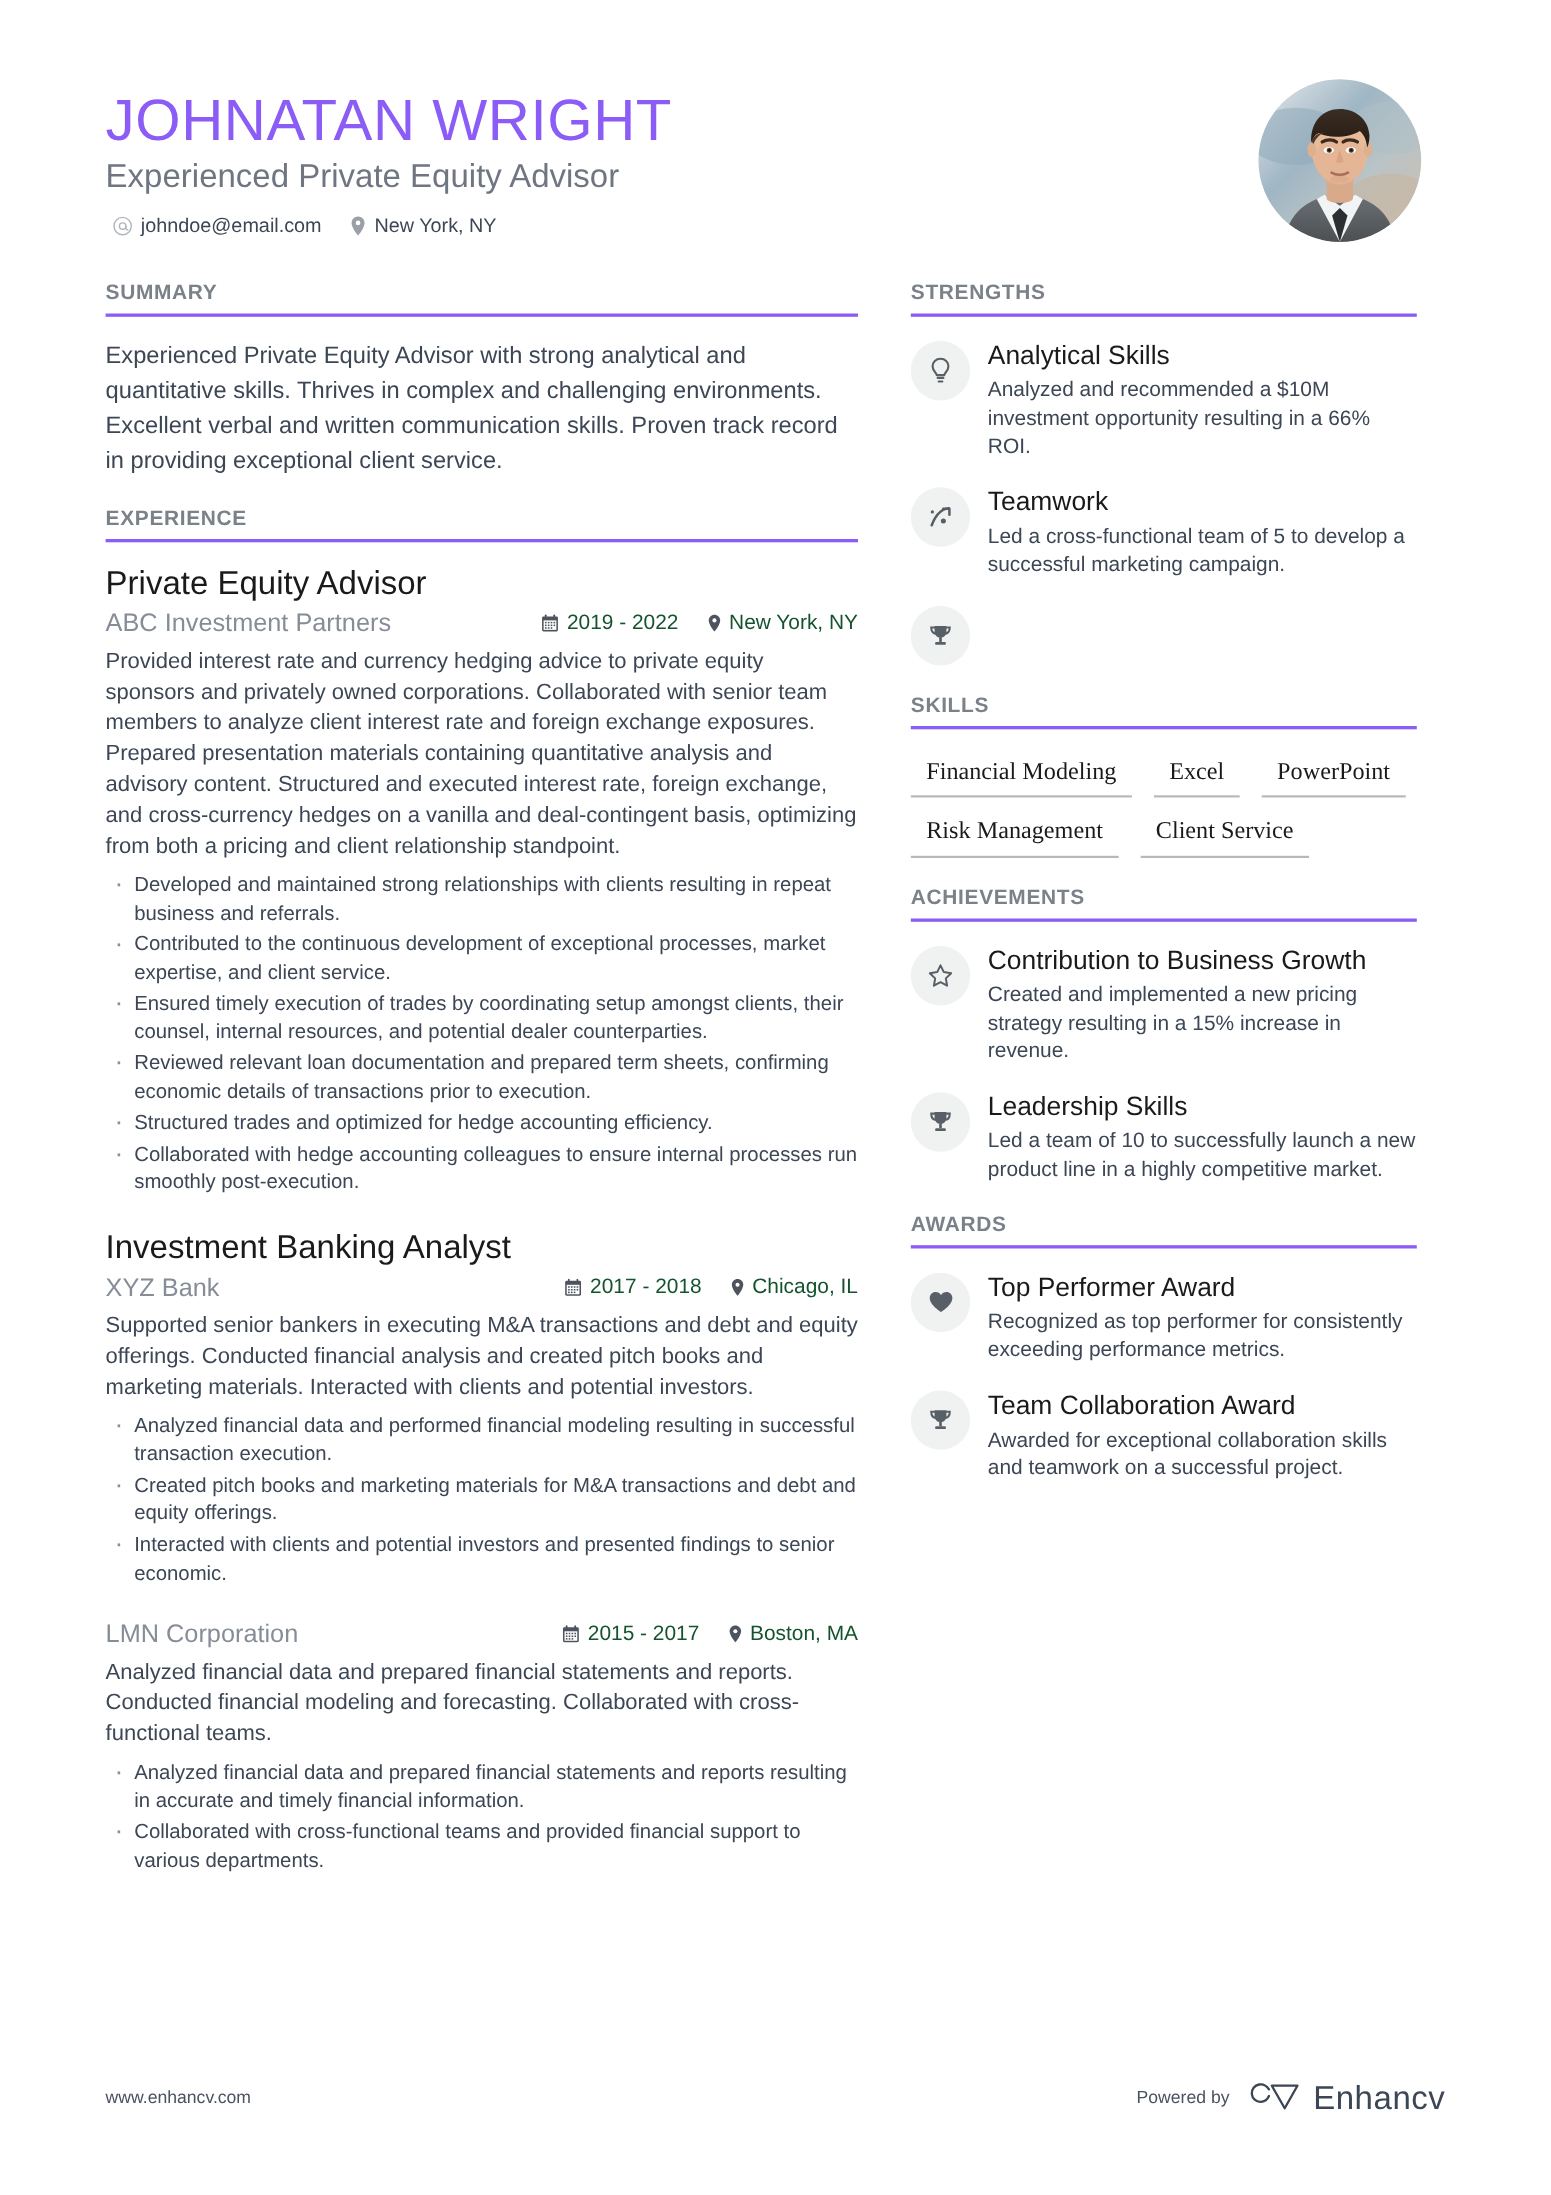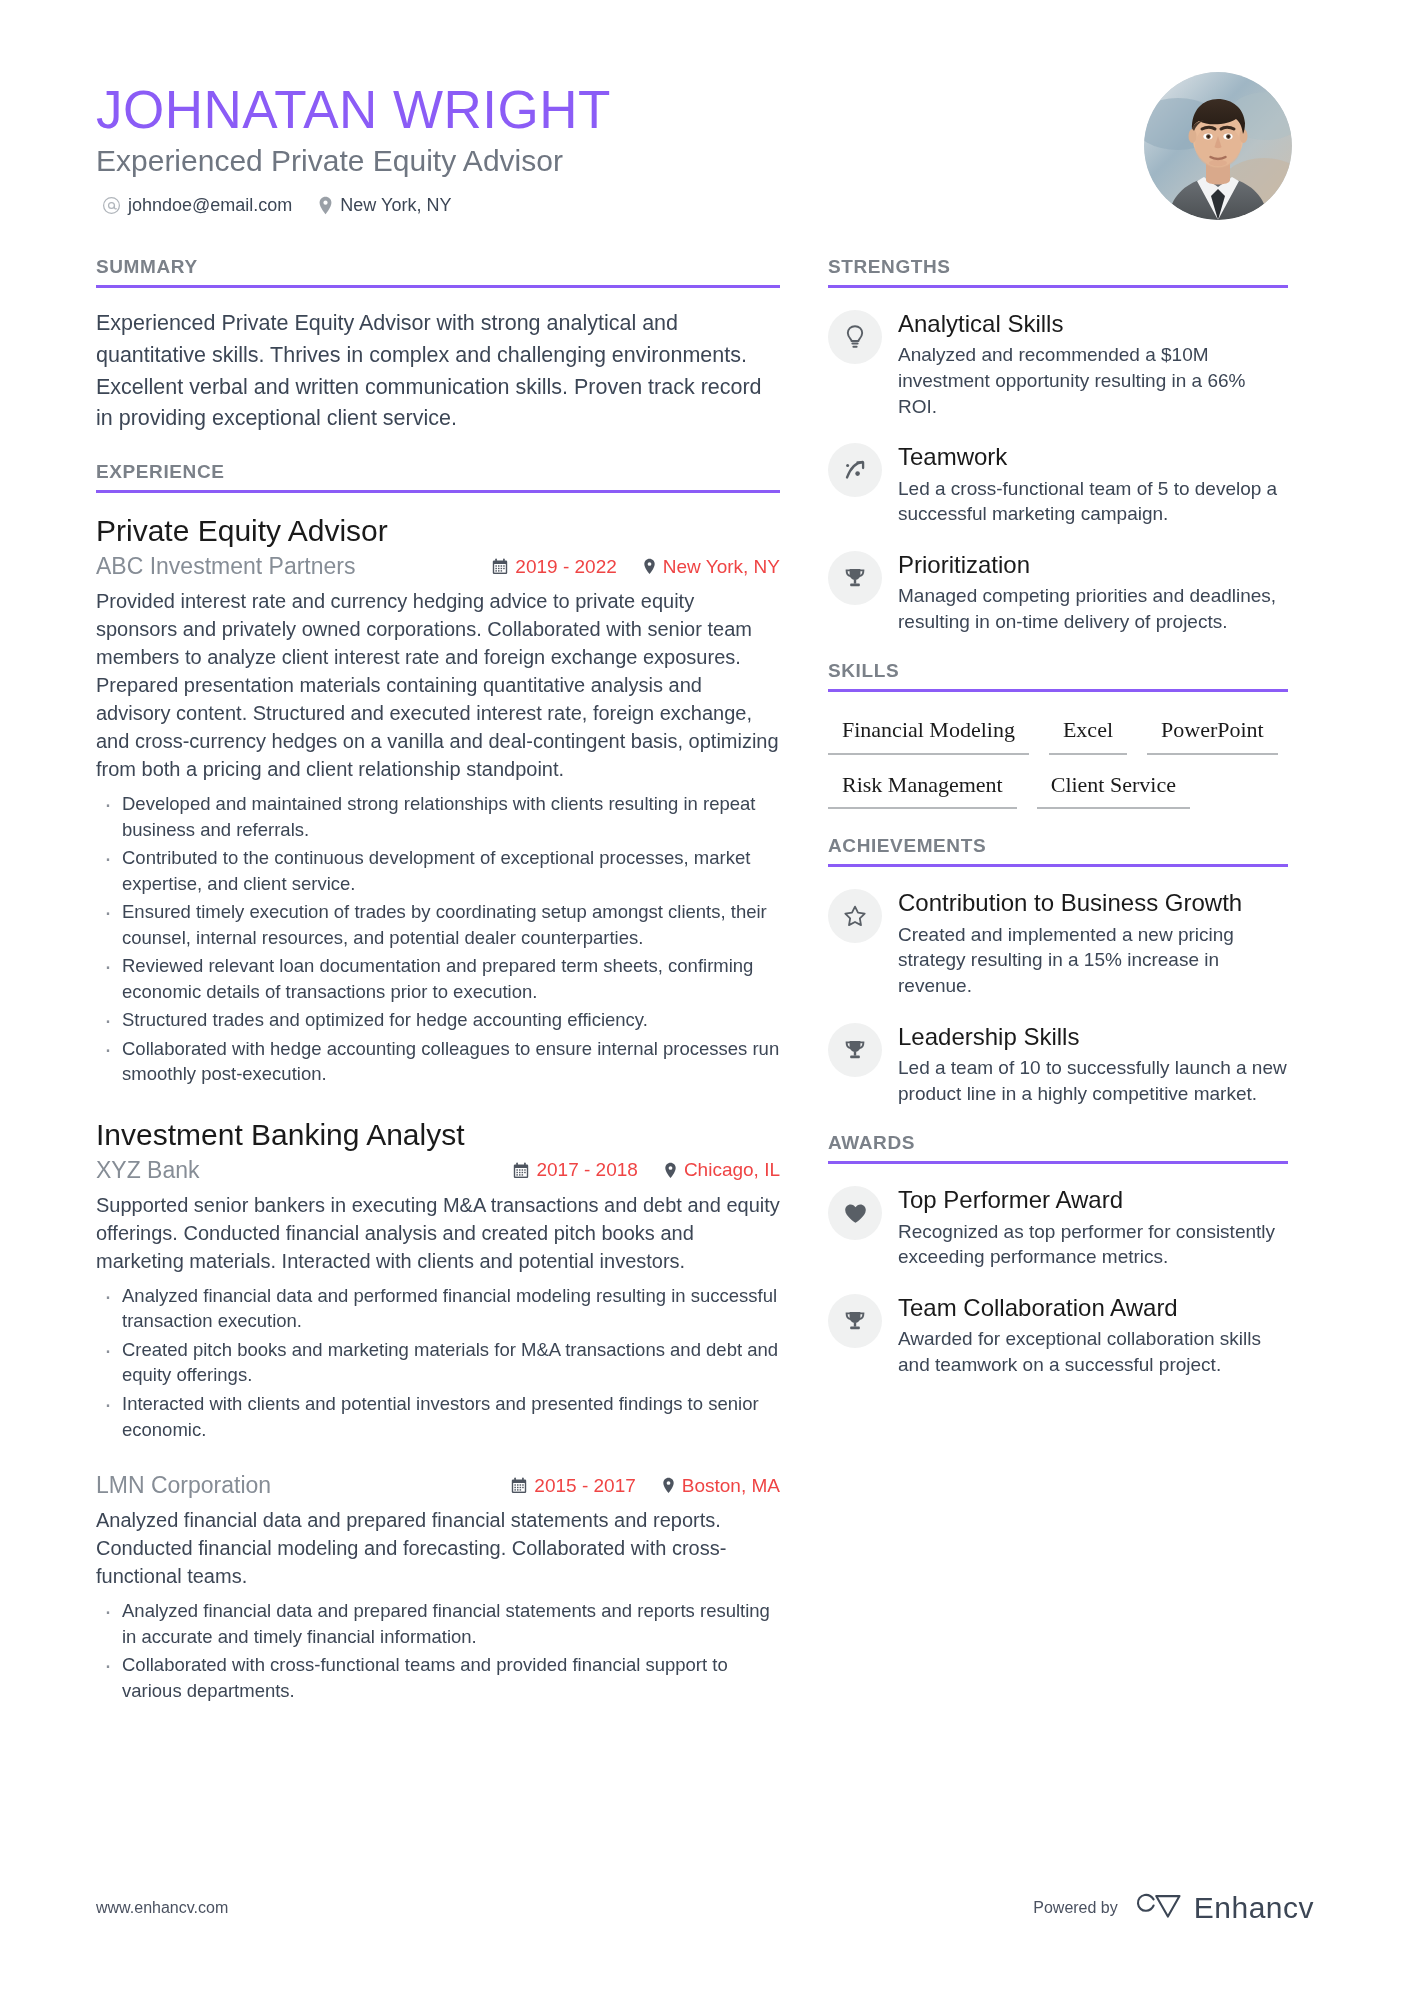--- a/index.html
+++ b/index.html
@@ -125,21 +125,21 @@
     font-size: 23px;
     color: #868d96;
     flex: 1 1 auto;
   }
   .meta-chip {
     display: flex;
     align-items: center;
     gap: 7px;
     white-space: nowrap;
     font-size: 19px;
-    color: #ef4444;
+    color: #14532d;
     margin-left: 26px;
   }
   .meta-chip svg { display: block; }
   .job-desc {
     font-size: 20px;
     line-height: 1.4;
     color: #3c4655;
     margin: 0 0 8px 0;
   }
   ul.bullets {
@@ -529,24 +529,20 @@
         <div class="entry">
           <div class="entry-icon">
             <svg width="26" height="26" viewBox="0 0 26 26" fill="none">
               <path d="M7.6 4h10.8v5.2c0 3.2-2.4 5.6-5.4 5.6s-5.4-2.4-5.4-5.6z" fill="#595f66"></path>
               <path d="M7.6 5.4H4.6c0 3.4 1.5 5.2 3.8 5.6" stroke="#595f66" stroke-width="1.9" fill="none" stroke-linecap="round"></path>
               <path d="M18.4 5.4h3c0 3.4-1.5 5.2-3.8 5.6" stroke="#595f66" stroke-width="1.9" fill="none" stroke-linecap="round"></path>
               <rect x="11.8" y="14.2" width="2.4" height="4.4" fill="#595f66"></rect>
               <rect x="8.2" y="18.6" width="9.6" height="2.6" rx="0.8" fill="#595f66"></rect>
             </svg>
           </div>
-          <div class="entry-body">
-            <div class="entry-title">Prioritization</div>
-            <p class="entry-desc">Managed competing priorities and deadlines, resulting in on-time delivery of projects.</p>
-          </div>
         </div>
       </div>
 
       <div class="section">
         <div class="section-title">SKILLS</div>
         <div class="skills-wrap">
           <div class="skill-chip">Financial Modeling</div>
           <div class="skill-chip">Excel</div>
           <div class="skill-chip">PowerPoint</div>
           <div class="skill-chip">Risk Management</div>

